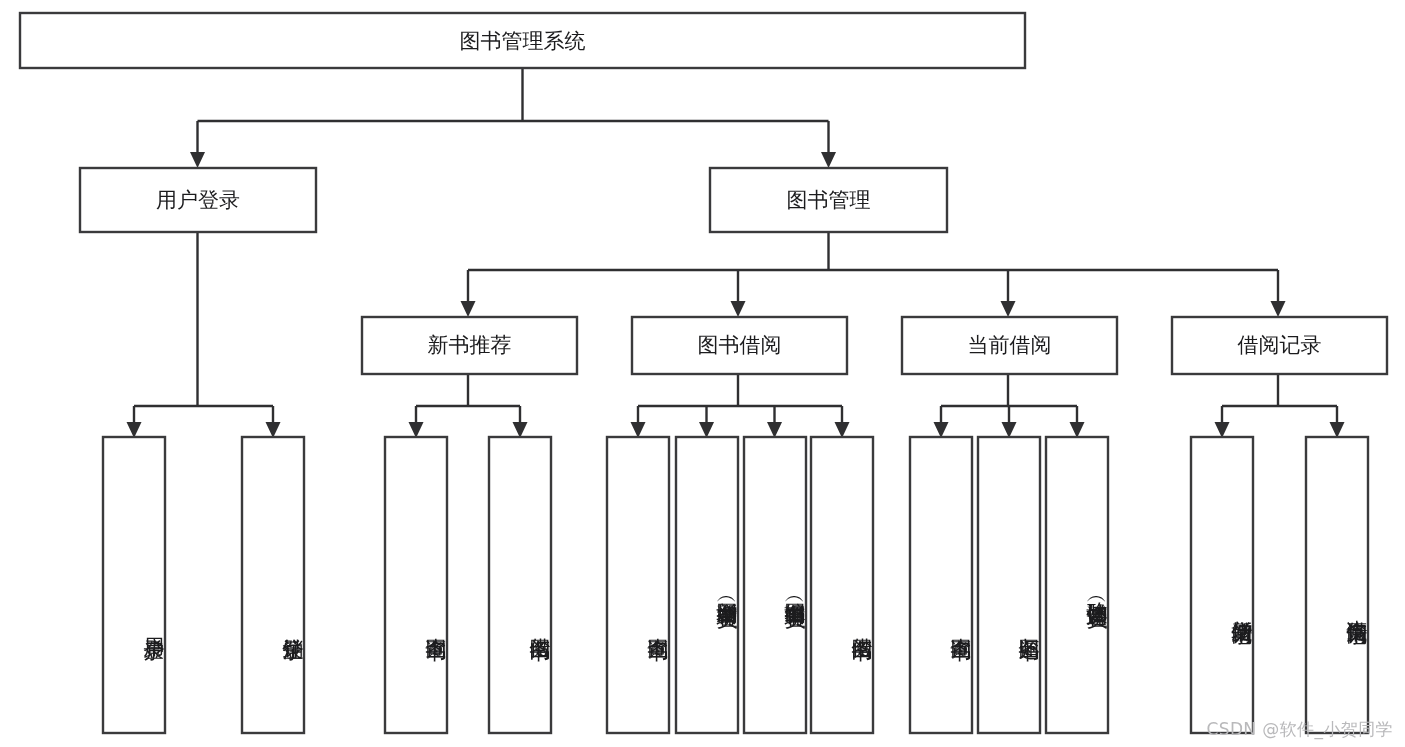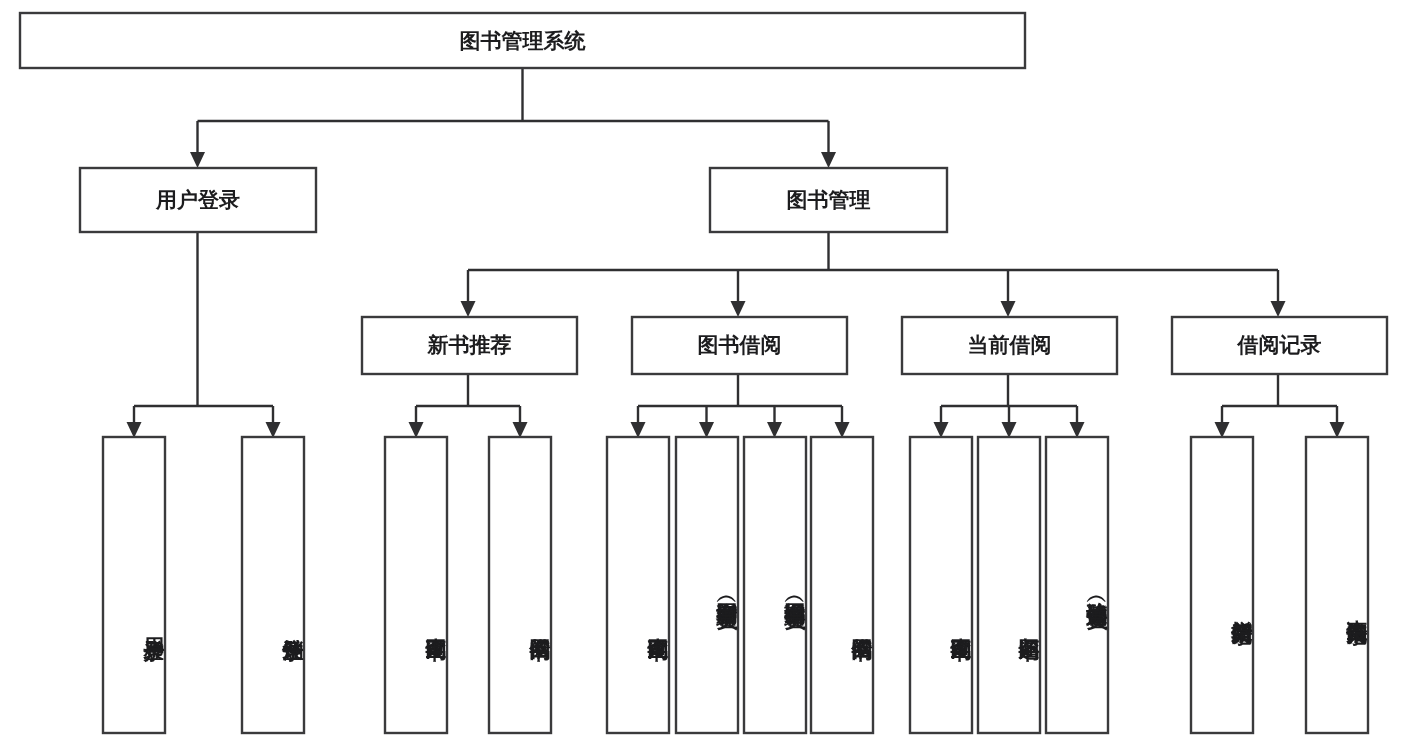--- a/index.html
+++ b/index.html
@@ -12,21 +12,20 @@
     height: 747px;
     font-family: "DejaVu Sans", "Liberation Sans", sans-serif;
     overflow: hidden;
     position: relative;
   }
   #diagram-root {
     position: relative;
     width: 1405px;
     height: 747px;
     background: #ffffff;
-    font-weight: bold;
   }
   svg#tree-svg {
     position: absolute;
     left: 0;
     top: 0;
     width: 1405px;
     height: 747px;
     display: block;
   }
   .node-box {
@@ -215,14 +214,15 @@
   <div class="node-label-v" style="left:607px; top:437px; width:62px; height:296px; padding-top:76px;">查询图书</div>
   <div class="node-label-v" style="left:676px; top:437px; width:62px; height:296px; padding-top:8px;">新增图书（管理员）</div>
   <div class="node-label-v" style="left:744px; top:437px; width:62px; height:296px; padding-top:8px;">编辑图书（管理员）</div>
   <div class="node-label-v" style="left:811px; top:437px; width:62px; height:296px; padding-top:76px;">借阅图书</div>
   <div class="node-label-v" style="left:910px; top:437px; width:62px; height:296px; padding-top:76px;">查询图书</div>
   <div class="node-label-v" style="left:978px; top:437px; width:62px; height:296px; padding-top:76px;">归还图书</div>
   <div class="node-label-v" style="left:1046px; top:437px; width:62px; height:296px; padding-top:8px;">确认归还（管理员）</div>
   <div class="node-label-v" style="left:1191px; top:437px; width:62px; height:296px; padding-top:42px;">新增借阅记录</div>
   <div class="node-label-v" style="left:1306px; top:437px; width:62px; height:296px; padding-top:42px;">查询借阅记录</div>
 
+  <div class="watermark">CSDN @软件_小贺同学</div>
 
 </div>
 
 </body></html>

